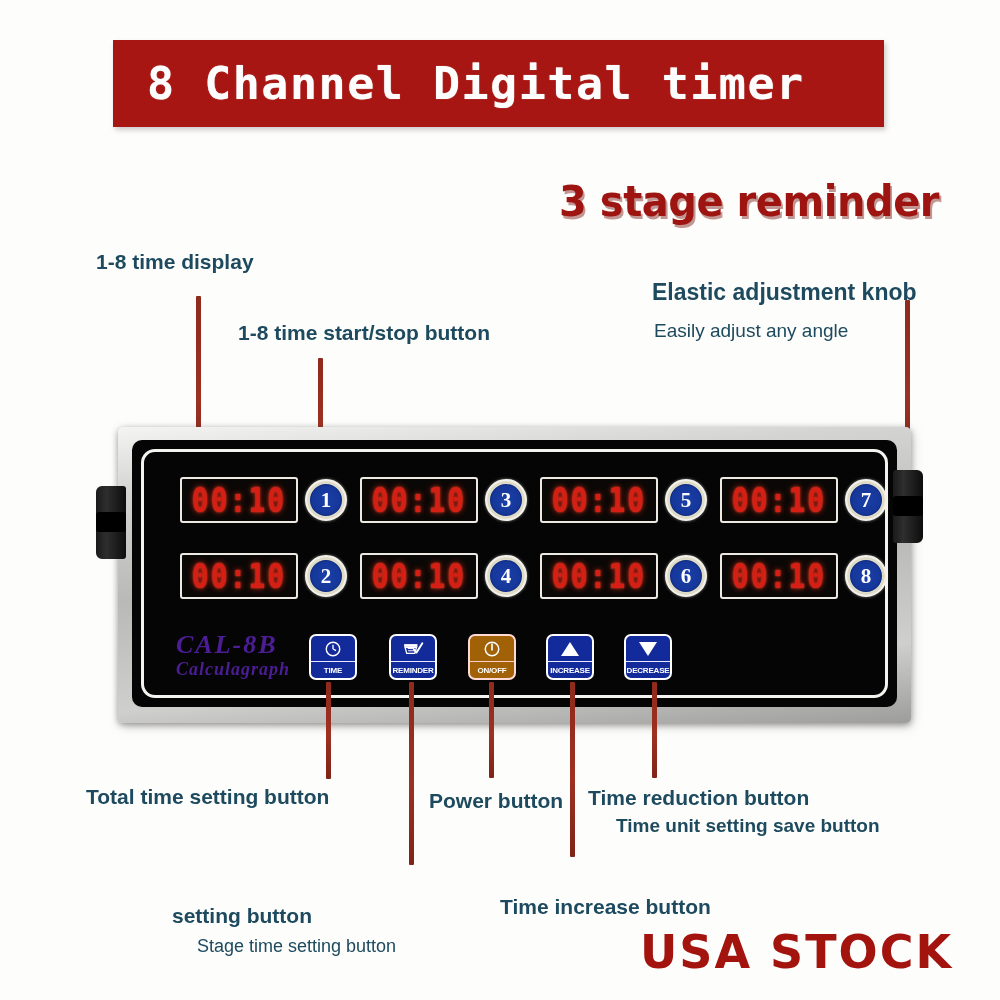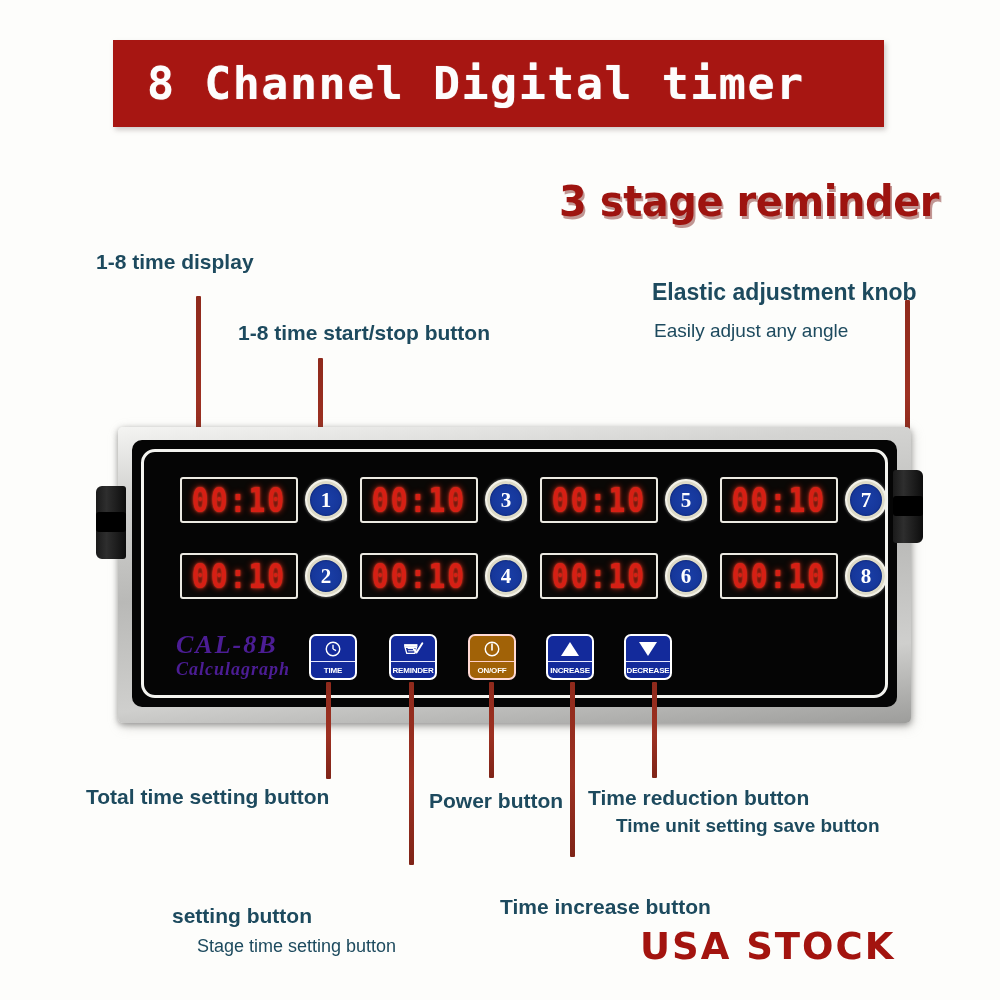--- a/index.html
+++ b/index.html
@@ -56,21 +56,21 @@
     white-space: nowrap;
   }
 
   
   .usa-stock {
     position: absolute;
     left: 640px;
     top: 925px;
     font-family: "DejaVu Sans", sans-serif;
     font-weight: bold;
-    font-size: 37px;
+    font-size: 46px;
     color: #a3140f;
     letter-spacing: 2px;
     white-space: nowrap;
   }
 
   
   .anno {
     position: absolute;
     color: #1d4a5e;
     white-space: nowrap;

